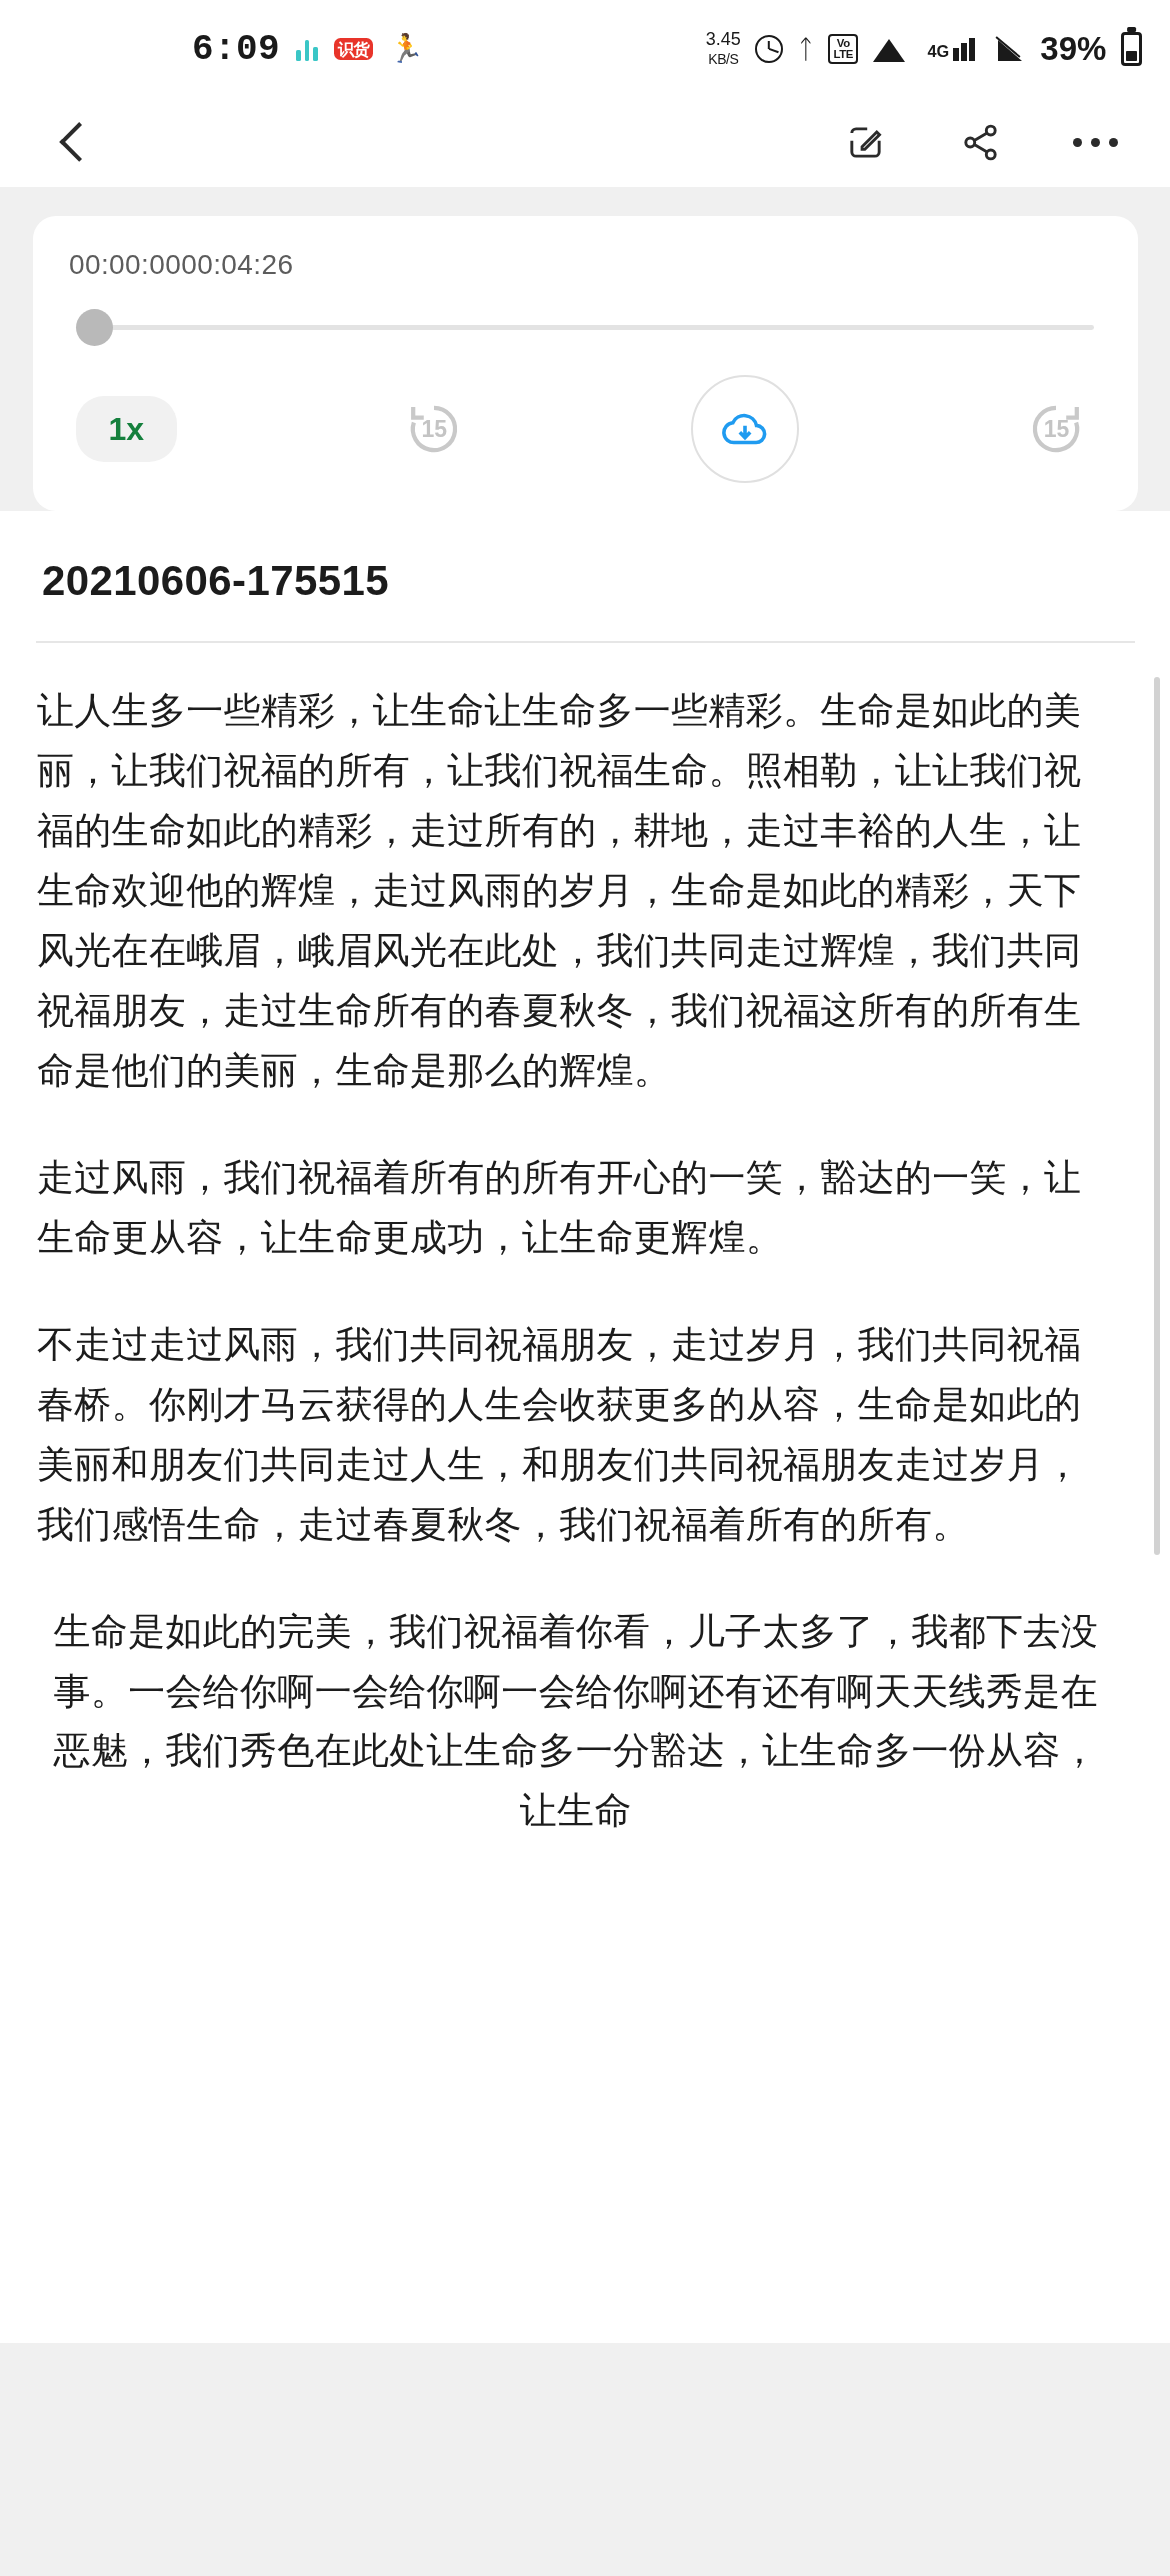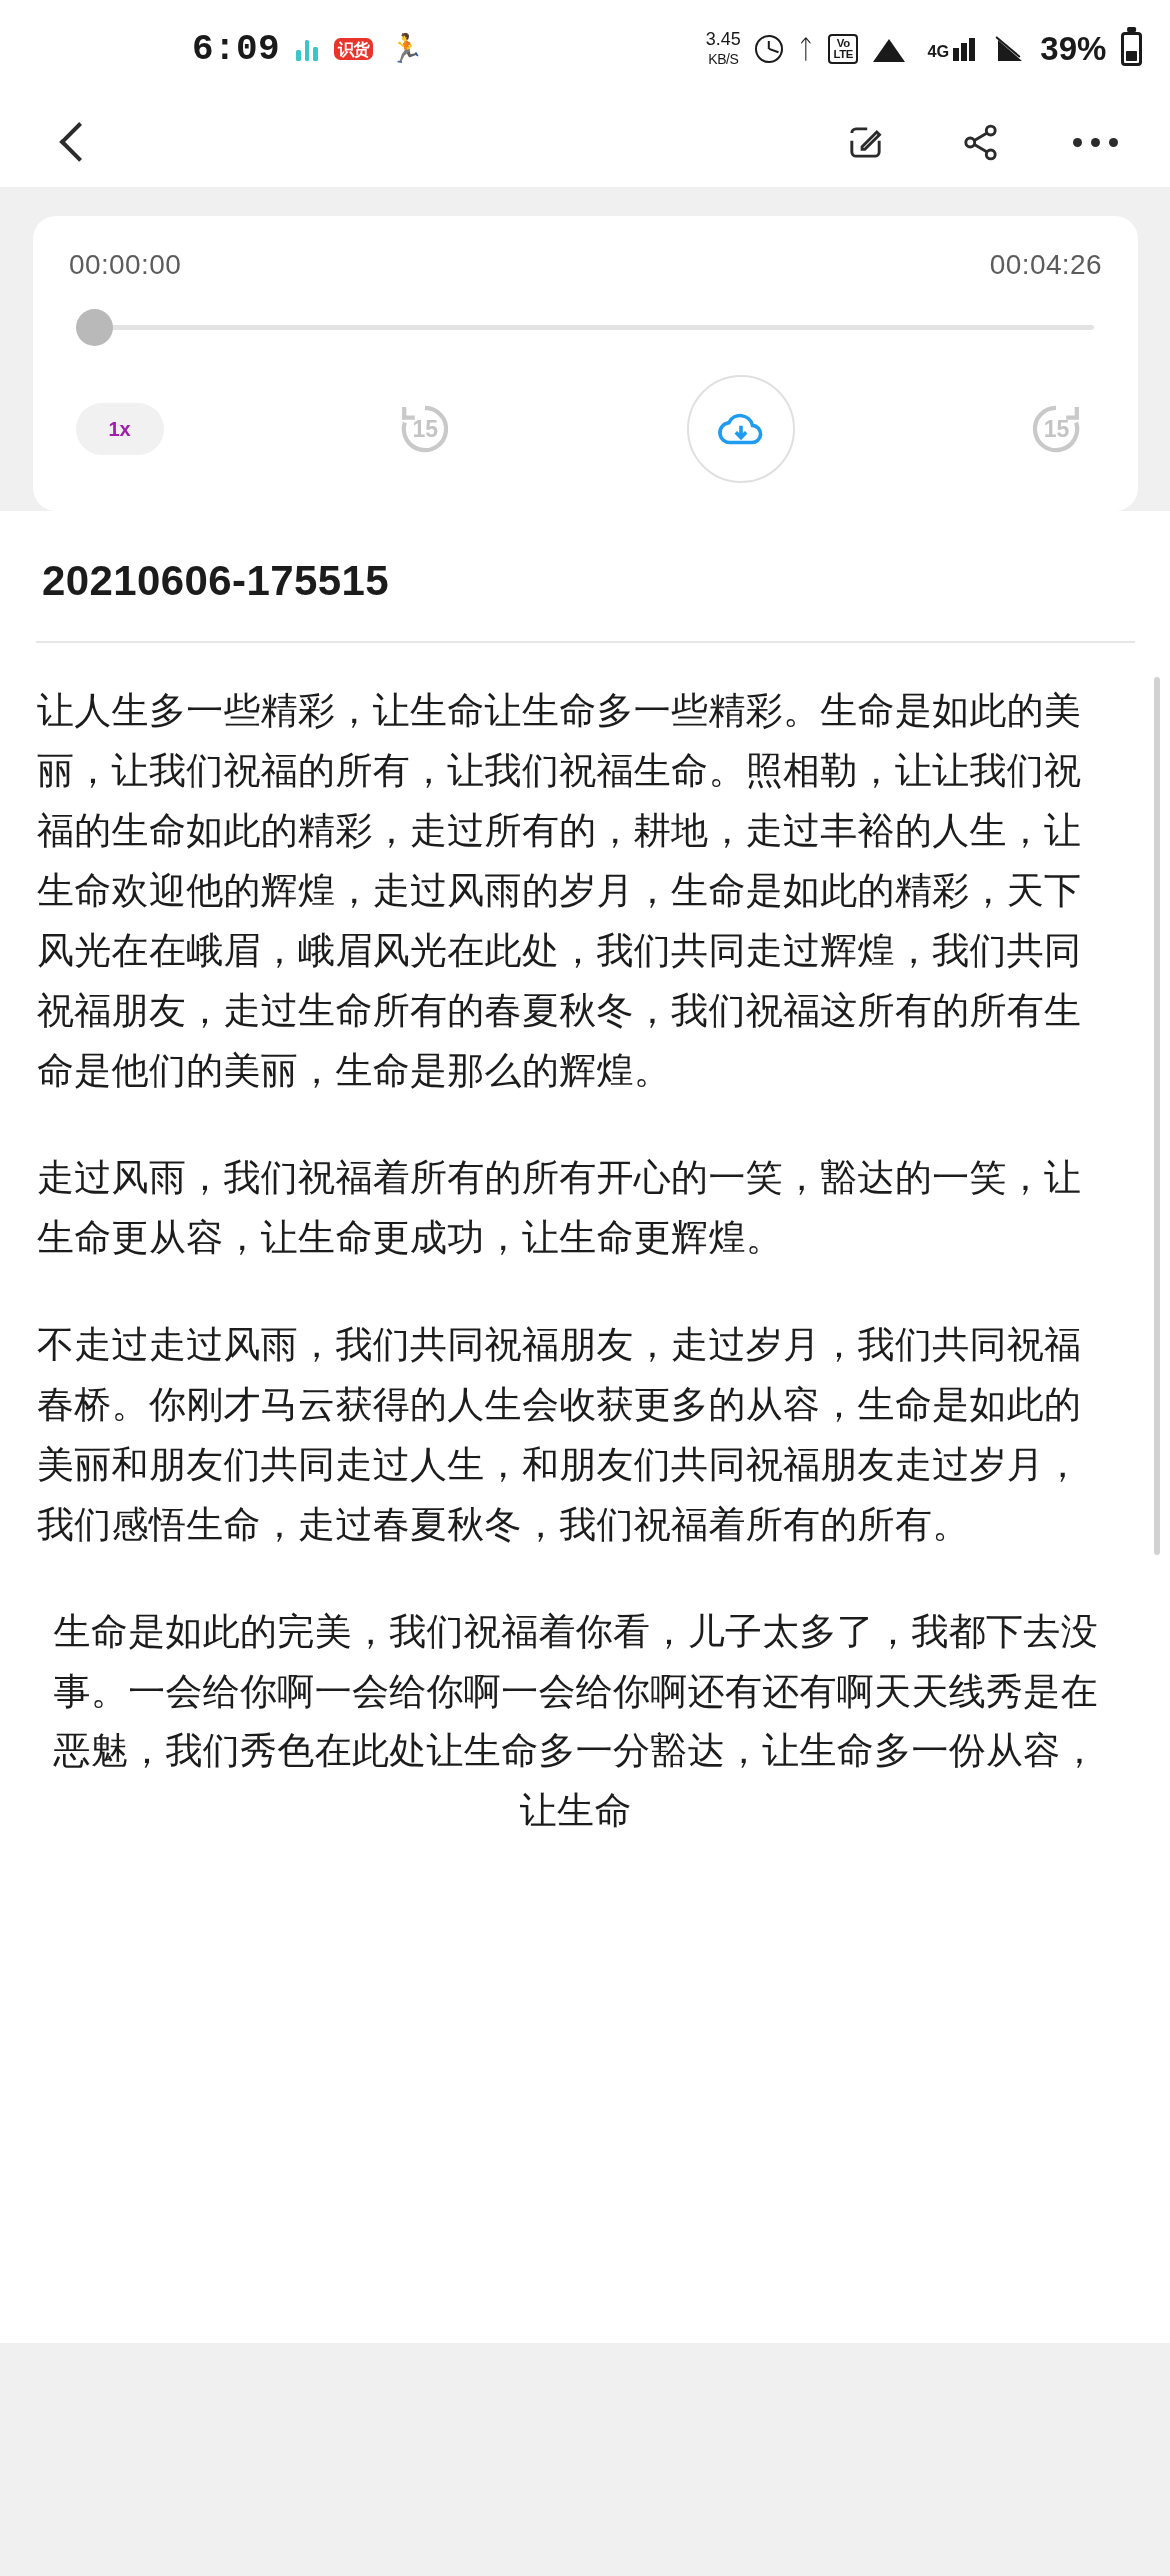--- a/index.html
+++ b/index.html
@@ -189,21 +189,21 @@
   
   .player-card {
     background: #ffffff;
     margin: 14.6px 33px 0 33px;
     border-radius: 23px;
     padding: 33px 36px 28px 36px;
     box-sizing: border-box;
   }
   .times {
     display: flex;
-    justify-content: space-between;
+    justify-content: flex-start;
     font-size: 28px;
     color: #5c5c5c;
     letter-spacing: 0.4px;
   }
   .progress-row {
     margin-top: 28px;
     position: relative;
     height: 37px;
   }
   .progress-track {
@@ -222,24 +222,24 @@
   }
   .controls {
     margin-top: 29px;
     display: flex;
     align-items: center;
     justify-content: space-between;
     padding: 0 6.5px;
   }
   .speed-btn {
     background: #f1f1f1;
-    color: #a21caf;
+    color: #15803d;
     border-radius: 28px;
     padding: 14.6px 33px;
-    font-size: 20px;
+    font-size: 32px;
     font-weight: 700;
   }
   .skip {
     width: 78px; height: 78px;
     position: relative;
     display: flex; align-items: center; justify-content: center;
     color: #c4c4c4;
     font-size: 23px;
     font-weight: 700;
   }

